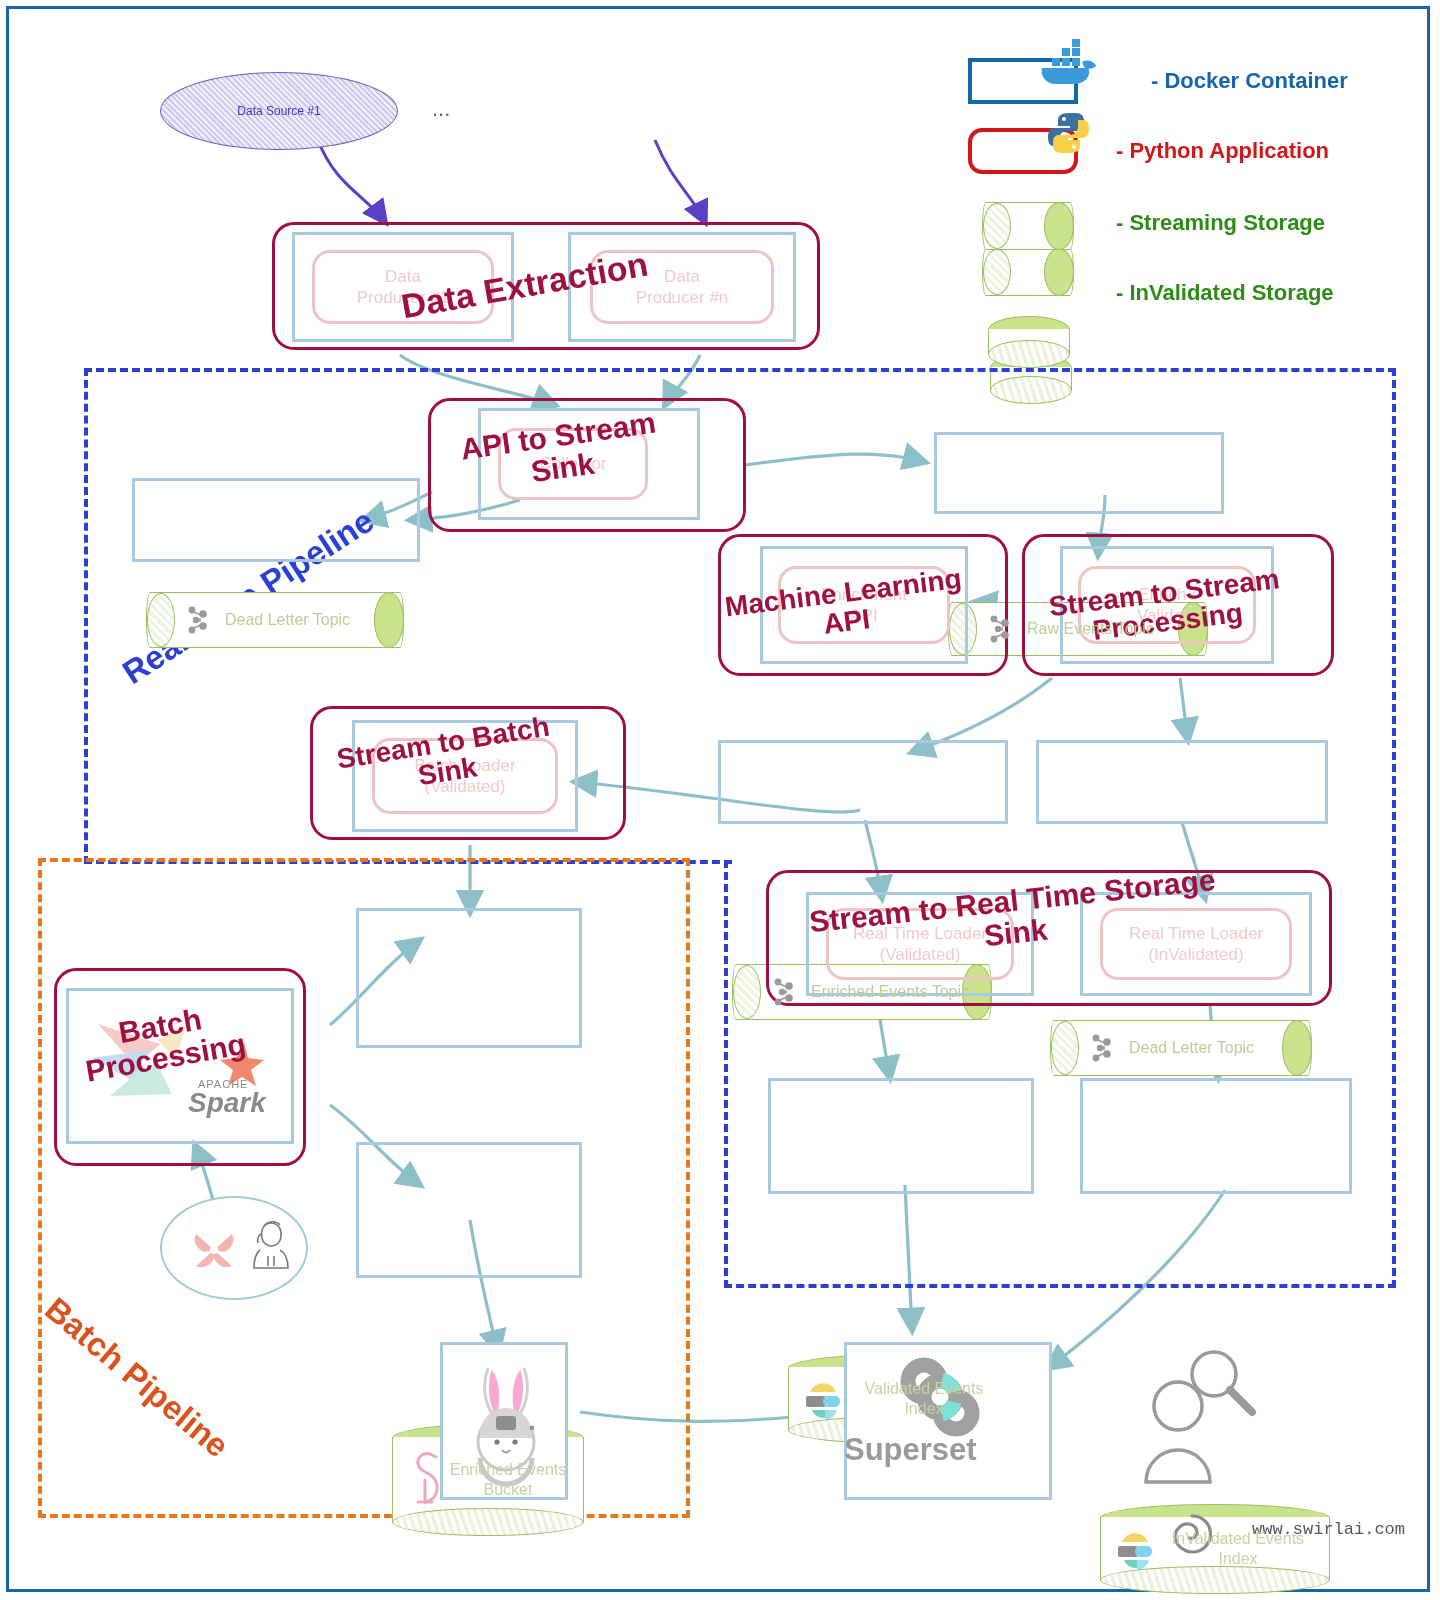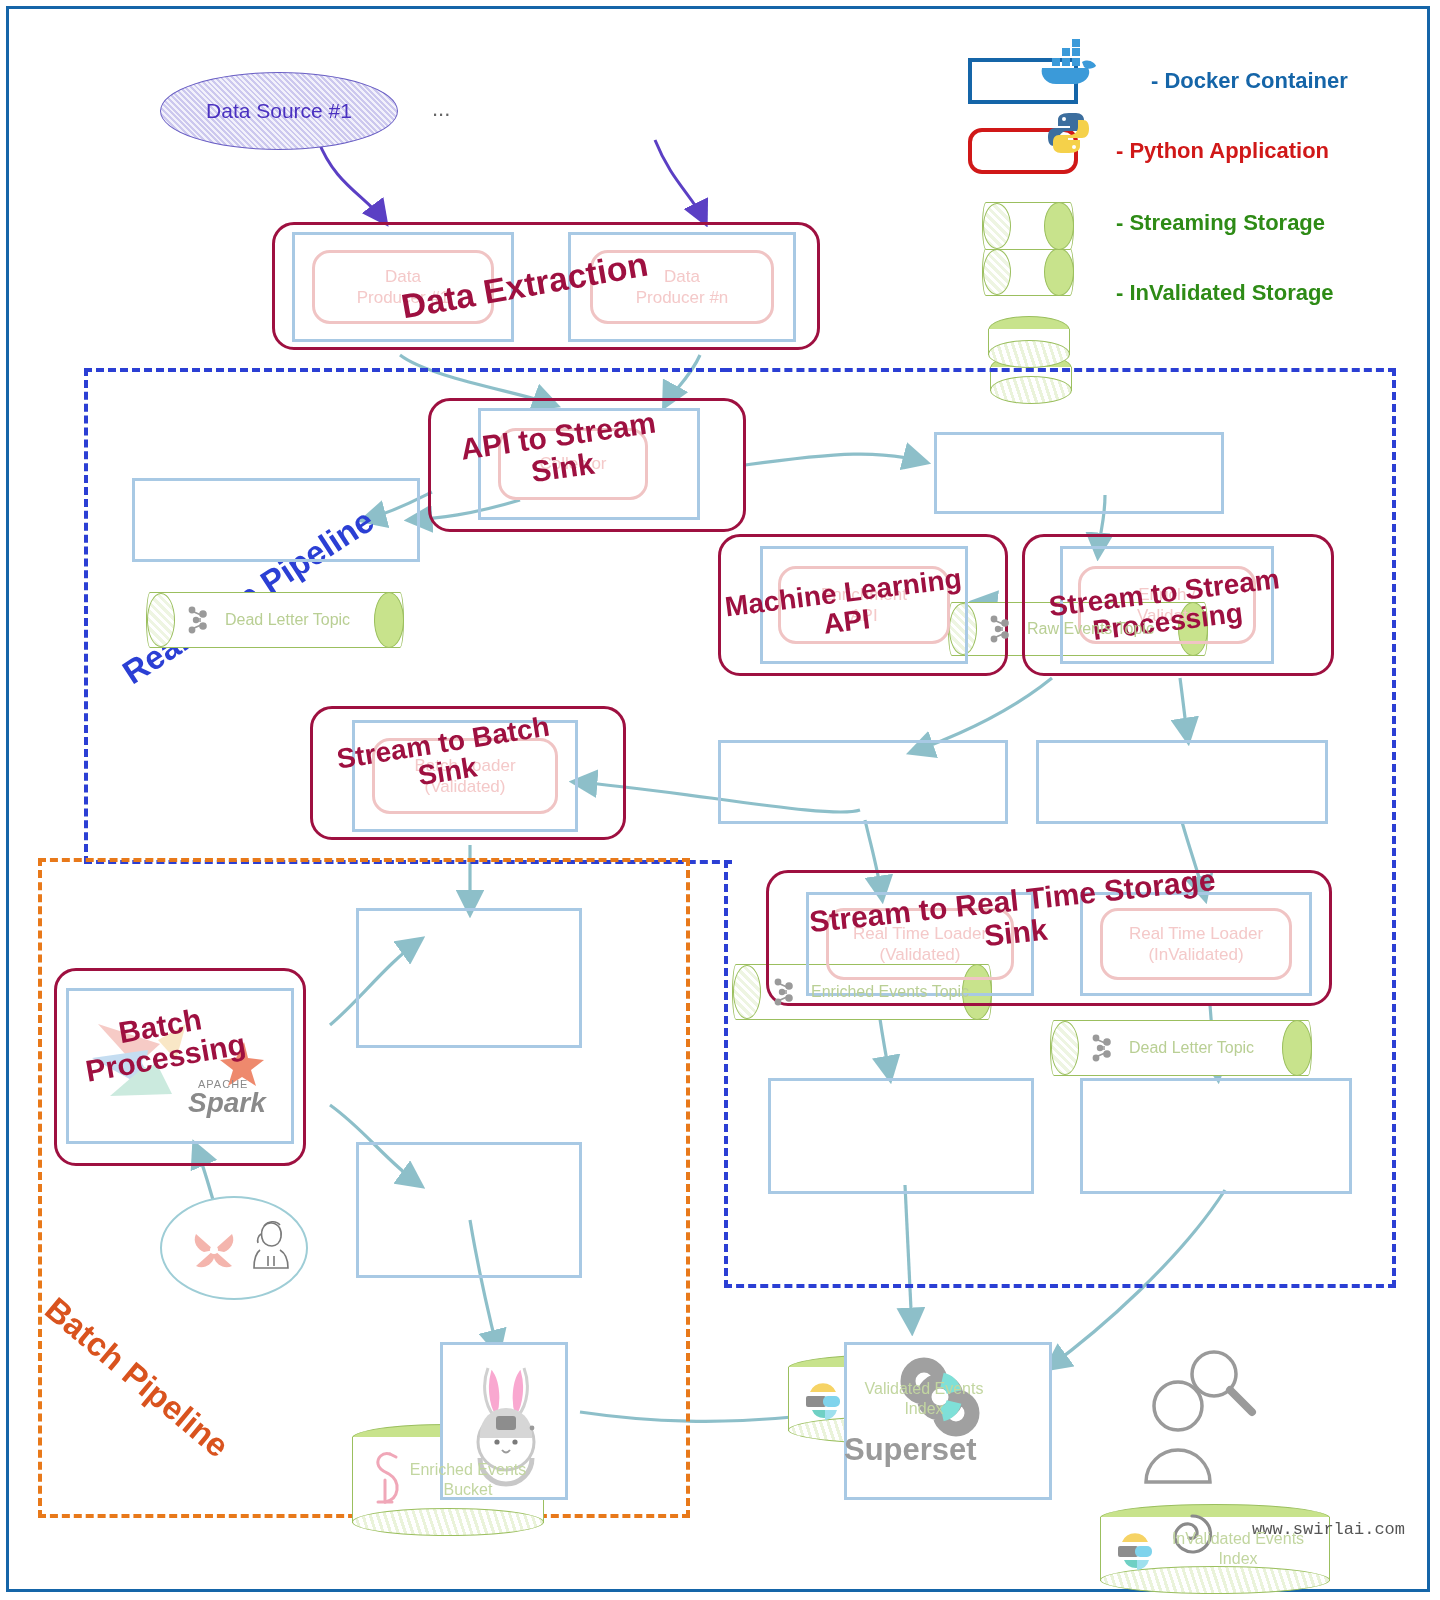--- a/index.html
+++ b/index.html
@@ -46,21 +46,21 @@
   .drum .bot{position:absolute;left:0;right:0;bottom:0;height:26px;border:1.6px solid #9bbf5e;
         border-radius:50%;background:repeating-linear-gradient(72deg,#eaf3da 0 3px,#fff 3px 7px);}
   .drum .dtxt{position:absolute;left:0;right:0;top:50%;transform:translateY(-50%);
         text-align:center;color:#c2d6a0;font-size:16px;line-height:1.25;z-index:4;}
 
   
   .ellipse{border:1.6px solid #6a5fc4;border-radius:50%;
       background:repeating-linear-gradient(45deg,#ccc8ee 0 2px,#f2f1fb 2px 4px),
                  repeating-linear-gradient(-45deg,#ccc8ee 0 2px,#f2f1fb 2px 4px);
       display:flex;align-items:center;justify-content:center;
-      color:#4a31c0;font-size:21px;}
+      color:#4a31c0;font-size:12px;}
 
   
   .lgtxt{position:absolute;font-size:22px;font-weight:bold;white-space:nowrap;}
   .lg-blue{color:#1565a8;} .lg-red{color:#d01818;} .lg-green{color:#2e8b16;}
 
   
   .tile{border:3px solid #a8c9e4;background:#fff;}
   svg{display:block;overflow:visible;}
   .wm{position:absolute;font-family:"Liberation Mono",monospace;font-size:17px;color:#555;}
 </style>
@@ -317,21 +317,21 @@
       <rect x="4" y="20" width="20" height="11" rx="2" fill="#8d8d8d"></rect>
       <rect x="21" y="20" width="17" height="11" rx="5" fill="#7fd3ec"></rect>
       <path d="M10 34 h24 a13 13 0 0 1 -24 0z" fill="#6fd0c4"></path>
       <path d="M23 34 h12 a13 13 0 0 1 -12 10z" fill="#9fe0ee"></path>
     </svg>
     <div class="dtxt" style="white-space:pre-line;padding-left:46px;">InValidated Events
 Index</div>
   </div>
 
   <div class="abs docker" style="left:356px;top:908px;width:226px;height:140px;"></div>
-  <div class="abs drum" style="left:352px;top:922px;width:192px;height:112px;">
+  <div class="abs drum" style="left:392px;top:922px;width:192px;height:112px;">
     <div class="top"></div>
       <div class="body"></div>
       <div class="bot"></div>
     <svg class="abs" style="left:14px;top:22px;width:40px;height:68px;z-index:5;" viewBox="0 0 40 68">
       <g fill="none" stroke="#f0a7b8" stroke-width="3" stroke-linecap="round">
         <path d="M24 8 c-8 -2 -13 4 -12 10 c1 6 7 8 11 10 c5 3 9 8 8 16 c-1 7 -6 11 -12 12"></path>
         <path d="M19 56 v-22"></path>
           <path d="M12 56 h14"></path>
         <path d="M24 8 l6 3"></path>
       </g>

